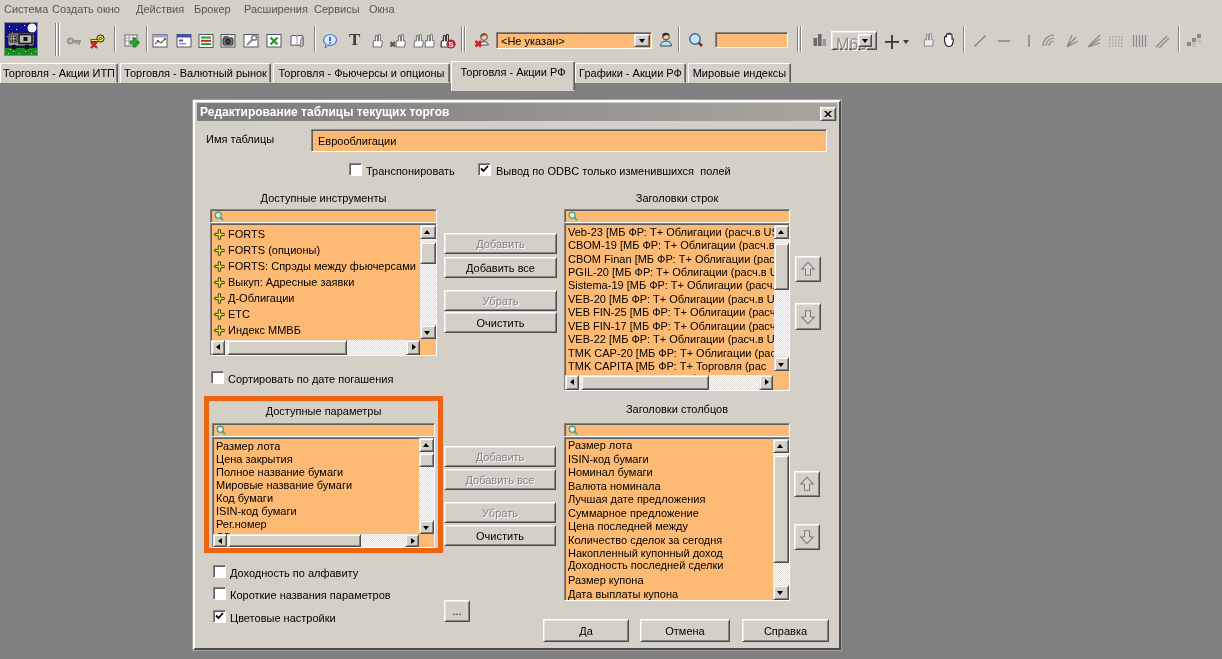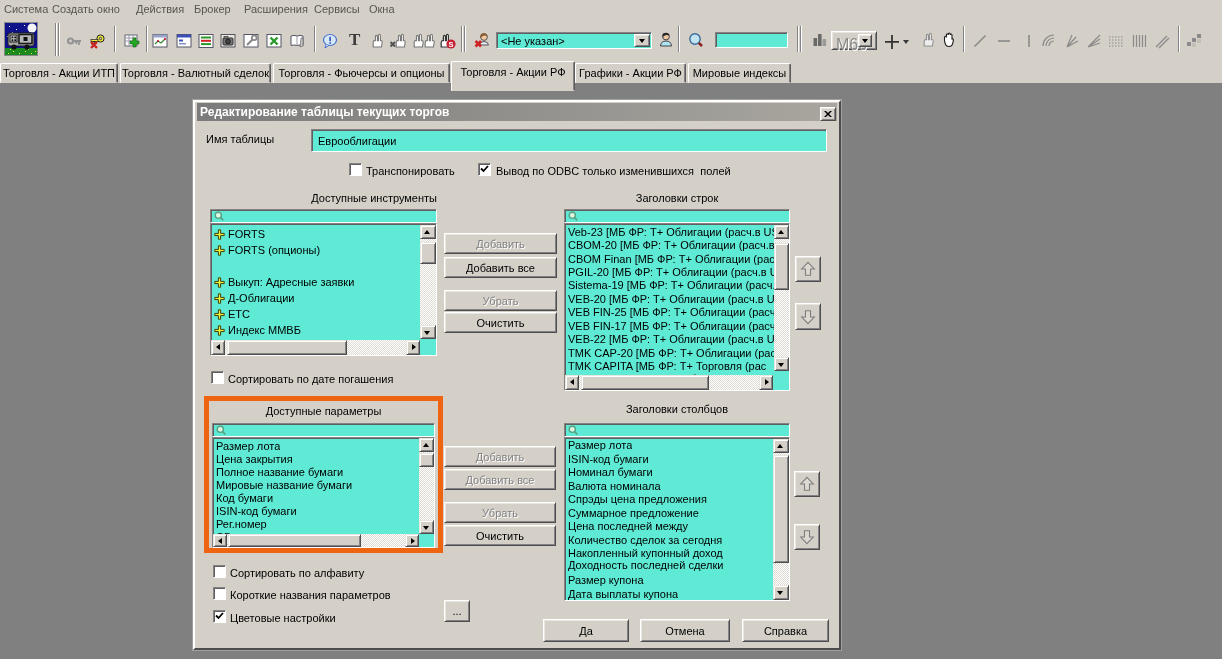--- a/index.html
+++ b/index.html
@@ -1,19 +1,19 @@
 <!DOCTYPE html>
 <html><head><meta charset="utf-8">
 <style>
 *{margin:0;padding:0;box-sizing:border-box}
 html,body{width:1222px;height:659px;overflow:hidden}
 body{position:relative;background:#808080;font-family:"Liberation Sans",sans-serif;font-size:11px;color:#000}
 .abs{position:absolute}
 .lbl{position:absolute;font-size:11px;color:#000;white-space:nowrap;line-height:12px}
-.sunken{position:absolute;background:#5eead4;border:1px solid;border-color:#848284 #fff #fff #848284;box-shadow:inset 1px 1px 0 #5f5f5f}
+.sunken{position:absolute;background:#fdba74;border:1px solid;border-color:#848284 #fff #fff #848284;box-shadow:inset 1px 1px 0 #5f5f5f}
 .raised{position:absolute;background:#d4d0c8;border:1px solid;border-color:#fff #4d4d4d #4d4d4d #fff;box-shadow:inset 1px 1px 0 #e9e6e0,inset -1px -1px 0 #848284}
 .btn{display:flex;align-items:center;justify-content:center;font-size:11px;color:#000}
 .dis{color:#848284;text-shadow:1px 1px 0 #fff}
 .cb{position:absolute;width:13px;height:13px;background:#fff;border:1px solid;border-color:#848284 #fff #fff #848284;box-shadow:inset 1px 1px 0 #5f5f5f}
 .row{position:absolute;left:3px;white-space:nowrap;overflow:hidden;font-size:11px;line-height:13px}
 .irow{position:absolute;left:3px;white-space:nowrap;overflow:hidden;font-size:11px;height:16px;display:flex;align-items:center;gap:3px}
 .track{position:absolute;background-image:conic-gradient(#fff 25%,#dedbd4 0 50%,#fff 0 75%,#dedbd4 0);background-size:2px 2px}
 .sbtn{position:absolute;background:#d4d0c8;border:1px solid;border-color:#e9e6e0 #4d4d4d #4d4d4d #e9e6e0;box-shadow:inset 1px 1px 0 #fff,inset -1px -1px 0 #848284}
 .thumb{position:absolute;background:#d4d0c8;border:1px solid;border-color:#e9e6e0 #4d4d4d #4d4d4d #e9e6e0;box-shadow:inset 1px 1px 0 #fff,inset -1px -1px 0 #848284}
 .tu{position:absolute;width:0;height:0;border-left:3px solid transparent;border-right:3px solid transparent;border-bottom:4px solid #000;left:3px;top:4px}
@@ -254,21 +254,21 @@
       <rect x="6" y="5" width="4" height="4"></rect>
       <rect x="11" y="1" width="4" height="4"></rect>
     </g>
     <g fill="#c4c0b8">
       <rect x="6" y="10" width="4" height="4"></rect>
       <rect x="11" y="6" width="4" height="4"></rect>
     </g>
   </svg>
 
 <div class="tab" style="left:0px;width:118px">Торговля - Акции ИТП</div>
-<div class="tab" style="left:120px;width:151px">Торговля - Валютный сделок</div>
+<div class="tab" style="left:120px;width:151px">Торговля - Валютный рынок</div>
 <div class="tab" style="left:273px;width:177px">Торговля - Фьючерсы и опционы</div>
 <div class="tab" style="left:575px;width:111px">Графики - Акции РФ</div>
 <div class="tab" style="left:688px;width:103px">Мировые индексы</div>
 <div class="tab" style="left:451px;width:124px;top:61px;height:30px;padding-top:4px;z-index:2">Торговля - Акции РФ</div>
 
 <div class="abs" id="dlg" style="left:193px;top:100px;width:648px;height:550px;background:#d4d0c8;border:2px solid;border-color:#fff #4d4d4d #4d4d4d #fff;box-shadow:0 0 0 1px #a0a09c"></div>
 <div class="abs" style="left:197px;top:103px;width:640px;height:18px;background:linear-gradient(90deg,#7b7b7b,#a9a69f)"></div>
 <div class="abs" style="left:200px;top:106px;font-size:12px;font-weight:bold;color:#fff;line-height:13px">Редактирование таблицы текущих торгов</div>
 <div class="raised btn" style="left:820px;top:107px;width:16px;height:14px">
     <svg width="8" height="7" viewBox="0 0 8 7">
@@ -282,21 +282,21 @@
 
 <div class="cb" style="left:349px;top:163px"></div>
 <div class="lbl" style="left:366px;top:165px">Транспонировать</div>
 <div class="cb" style="left:478px;top:163px">
     <svg width="9" height="9" viewBox="0 0 9 9" style="position:absolute;left:1px;top:1px">
       <path d="M1 3.5 L3.5 6 L8 1" stroke="#000" stroke-width="1.8" fill="none"></path>
     </svg>
   </div>
 <div class="lbl" style="left:496px;top:165px">Вывод по ODBC только изменившихся&nbsp; полей</div>
 
-<div class="lbl" style="left:210px;top:192px;width:227px;text-align:right">Доступные инструменты</div>
+<div class="lbl" style="left:210px;top:192px;width:227px;text-align:center">Доступные инструменты</div>
 <div class="lbl" style="left:564px;top:192px;width:226px;text-align:center">Заголовки строк</div>
 <div class="lbl" style="left:212px;top:405px;width:223px;text-align:center">Доступные параметры</div>
 <div class="lbl" style="left:564px;top:403px;width:226px;text-align:center">Заголовки столбцов</div>
 
 <div class="abs" style="left:204px;top:396px;width:239px;height:157px;border:5px solid #ee6411;z-index:5"></div>
 
 <div class="sunken" style="left:210px;top:209px;width:227px;height:14px">
     <svg width="10" height="11" viewBox="0 0 10 11" style="position:absolute;left:3px;top:1px">
       <circle cx="4.3" cy="4.3" r="3.1" fill="#dff7e2" stroke="#57a286" stroke-width="1.4"></circle>
       <path d="M6.6 6.6 L9.2 9.4" stroke="#57a286" stroke-width="1.6"></path>
@@ -308,20 +308,26 @@
         <path d="M4.4 0.8 h2.2 v3.6 h3.6 v2.2 h-3.6 v3.6 h-2.2 v-3.6 h-3.6 v-2.2 h3.6 z" fill="#f2f238" stroke="#3f3f08" stroke-width="1"></path>
       </svg>
       <span>FORTS</span>
     </div>
   <div class="irow" style="top:18px">
       <svg width="11" height="11" viewBox="0 0 11 11" style="flex:none">
         <path d="M4.4 0.8 h2.2 v3.6 h3.6 v2.2 h-3.6 v3.6 h-2.2 v-3.6 h-3.6 v-2.2 h3.6 z" fill="#f2f238" stroke="#3f3f08" stroke-width="1"></path>
       </svg>
       <span>FORTS (опционы)</span>
     </div>
+  <div class="irow" style="top:34px">
+      <svg width="11" height="11" viewBox="0 0 11 11" style="flex:none">
+        <path d="M4.4 0.8 h2.2 v3.6 h3.6 v2.2 h-3.6 v3.6 h-2.2 v-3.6 h-3.6 v-2.2 h3.6 z" fill="#f2f238" stroke="#3f3f08" stroke-width="1"></path>
+      </svg>
+      <span>FORTS: Спрэды между фьючерсами</span>
+    </div>
   <div class="irow" style="top:50px">
       <svg width="11" height="11" viewBox="0 0 11 11" style="flex:none">
         <path d="M4.4 0.8 h2.2 v3.6 h3.6 v2.2 h-3.6 v3.6 h-2.2 v-3.6 h-3.6 v-2.2 h3.6 z" fill="#f2f238" stroke="#3f3f08" stroke-width="1"></path>
       </svg>
       <span>Выкуп: Адресные заявки</span>
     </div>
   <div class="irow" style="top:66px">
       <svg width="11" height="11" viewBox="0 0 11 11" style="flex:none">
         <path d="M4.4 0.8 h2.2 v3.6 h3.6 v2.2 h-3.6 v3.6 h-2.2 v-3.6 h-3.6 v-2.2 h3.6 z" fill="#f2f238" stroke="#3f3f08" stroke-width="1"></path>
       </svg>
@@ -363,21 +369,21 @@
 </div>
 
 <div class="sunken" style="left:564px;top:209px;width:226px;height:14px">
     <svg width="10" height="11" viewBox="0 0 10 11" style="position:absolute;left:3px;top:1px">
       <circle cx="4.3" cy="4.3" r="3.1" fill="#dff7e2" stroke="#57a286" stroke-width="1.4"></circle>
       <path d="M6.6 6.6 L9.2 9.4" stroke="#57a286" stroke-width="1.6"></path>
     </svg>
   </div>
 <div class="sunken" style="left:564px;top:223px;width:226px;height:168px;overflow:hidden">
   <div class="row" style="top:2px">Veb-23 [МБ ФР: Т+ Облигации (расч.в US</div>
-  <div class="row" style="top:15px">CBOM-20 [МБ ФР: Т+ Облигации (расч.в</div>
+  <div class="row" style="top:15px">CBOM-19 [МБ ФР: Т+ Облигации (расч.в</div>
   <div class="row" style="top:29px">CBOM Finan [МБ ФР: Т+ Облигации (рас</div>
   <div class="row" style="top:42px">PGIL-20 [МБ ФР: Т+ Облигации (расч.в U</div>
   <div class="row" style="top:55px">Sistema-19 [МБ ФР: Т+ Облигации (расч.</div>
   <div class="row" style="top:69px">VEB-20 [МБ ФР: Т+ Облигации (расч.в U</div>
   <div class="row" style="top:82px">VEB FIN-25 [МБ ФР: Т+ Облигации (расч</div>
   <div class="row" style="top:96px">VEB FIN-17 [МБ ФР: Т+ Облигации (расч</div>
   <div class="row" style="top:109px">VEB-22 [МБ ФР: Т+ Облигации (расч.в U</div>
   <div class="row" style="top:123px">TMK CAP-20 [МБ ФР: Т+ Облигации (рас</div>
   <div class="row" style="top:136px">TMK CAPITA [МБ ФР: Т+ Торговля (рас</div>
   <div class="row" style="top:149px">НОРРО-В [МБ ФР: Т+ Об (р</div>
@@ -436,21 +442,21 @@
     <svg width="10" height="11" viewBox="0 0 10 11" style="position:absolute;left:3px;top:1px">
       <circle cx="4.3" cy="4.3" r="3.1" fill="#dff7e2" stroke="#57a286" stroke-width="1.4"></circle>
       <path d="M6.6 6.6 L9.2 9.4" stroke="#57a286" stroke-width="1.6"></path>
     </svg>
   </div>
 <div class="sunken" style="left:564px;top:437px;width:226px;height:164px;overflow:hidden">
   <div class="row" style="top:1px">Размер лота</div>
   <div class="row" style="top:14.5px">ISIN-код бумаги</div>
   <div class="row" style="top:28px">Номинал бумаги</div>
   <div class="row" style="top:41.5px">Валюта номинала</div>
-  <div class="row" style="top:55px">Спрэды цена предложения</div>
+  <div class="row" style="top:55px">Лучшая дате предложения</div>
   <div class="row" style="top:68.5px">Суммарное предложение</div>
   <div class="row" style="top:82px">Цена последней между</div>
   <div class="row" style="top:95.5px">Количество сделок за сегодня</div>
   <div class="row" style="top:109px">Накопленный купонный доход</div>
   <div class="row" style="top:121px">Доходность последней сделки</div>
   <div class="row" style="top:136px">Размер купона</div>
   <div class="row" style="top:149.5px">Дата выплаты купона</div>
 
   <div class="track" style="left:208px;top:1px;width:16px;height:161px"></div>
   <div class="sbtn" style="left:208px;top:1px;width:16px;height:14px">
@@ -490,21 +496,21 @@
       <path d="M12 4 L19.5 12 L15 12 L15 19.5 L9 19.5 L9 12 L4.5 12 Z" fill="#dcd9d1" stroke="#7d7d7d" stroke-width="1.3"></path>
     </svg>
   </div>
 <div class="raised btn" style="left:794px;top:524px;width:26px;height:26px">
     <svg width="20" height="20" viewBox="0 0 24 24">
       <path d="M12 20 L19.5 12 L15 12 L15 4.5 L9 4.5 L9 12 L4.5 12 Z" fill="#dcd9d1" stroke="#7d7d7d" stroke-width="1.3"></path>
     </svg>
   </div>
 
 <div class="cb" style="left:213px;top:565px"></div>
-<div class="lbl" style="left:230px;top:567px">Сортировать по алфавиту</div>
+<div class="lbl" style="left:230px;top:567px">Доходность по алфавиту</div>
 <div class="cb" style="left:213px;top:587px"></div>
 <div class="lbl" style="left:230px;top:589px">Короткие названия параметров</div>
 <div class="cb" style="left:213px;top:610px">
     <svg width="9" height="9" viewBox="0 0 9 9" style="position:absolute;left:1px;top:1px">
       <path d="M1 3.5 L3.5 6 L8 1" stroke="#000" stroke-width="1.8" fill="none"></path>
     </svg>
   </div>
 <div class="lbl" style="left:230px;top:612px">Цветовые настройки</div>
 <div class="raised btn" style="left:444px;top:600px;width:26px;height:22px">...</div>
 

